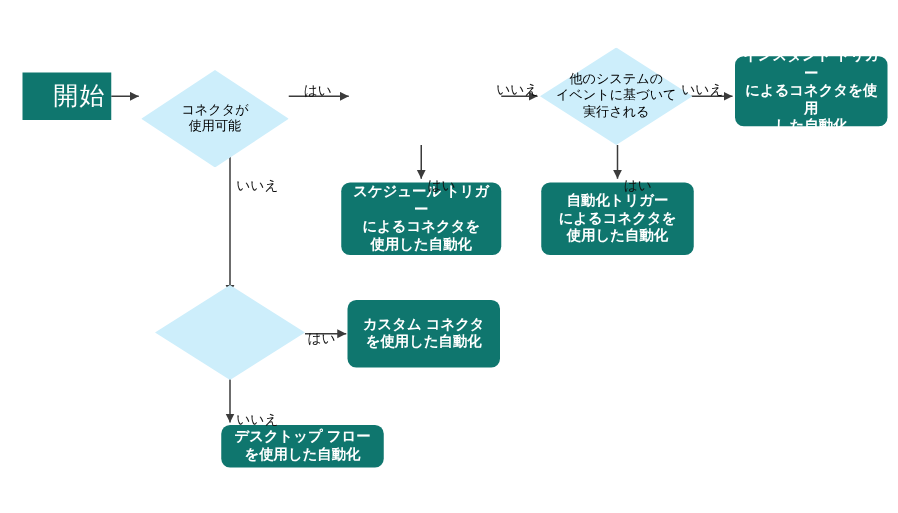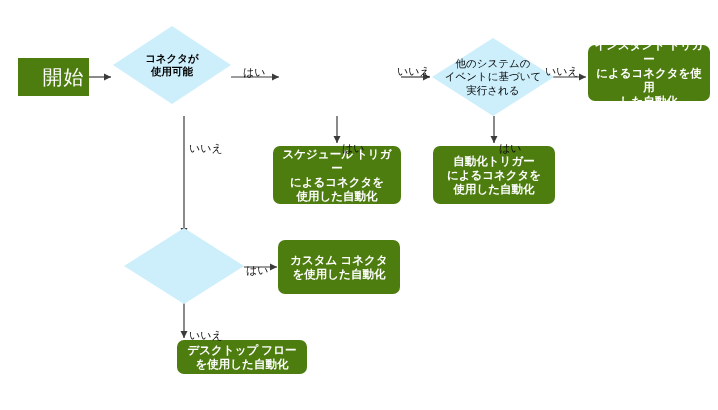--- a/index.html
+++ b/index.html
@@ -24,21 +24,21 @@
     position: absolute;
     box-sizing: border-box;
     display: flex;
     align-items: center;
     justify-content: center;
     text-align: center;
     line-height: 1.22;
   }
   
   .box {
-    background: #4d7c0f;
+    background: #0f766e;
     color: #ffffff;
     border-radius: 7px;
     font-size: 11.5px;
     font-weight: bold;
     padding: 2px 4px;
   }
   .box.start {
     border-radius: 0;
     font-size: 20px;
     font-weight: normal;
@@ -111,21 +111,21 @@
 
     <line x1="244" y1="267" x2="277" y2="267" stroke="#3b3b3b" stroke-width="1.2" marker-end="url(#arrow)"></line>
 
     <line x1="184" y1="302" x2="184" y2="338" stroke="#3b3b3b" stroke-width="1.2" marker-end="url(#arrow)"></line>
   </svg>
 
   <div class="node box start" style="left:18px; top:58px; width:71px; height:38px;">
     <span>開始</span>
   </div>
 
-  <div class="node diamond" style="left:113px; top:26px; width:118px; height:78px;font-weight:bold;">
+  <div class="node diamond" style="left:113px; top:56px; width:118px; height:78px;">
     <span class="shape"></span>
     <span class="dlabel">コネクタが<br>使用可能</span>
   </div>
 
 
   <div class="node diamond" style="left:432px; top:38px; width:122px; height:78px;">
     <span class="shape"></span>
     <span class="dlabel">他のシステムの<br>イベントに基づいて<br>実行される</span>
   </div>
 

